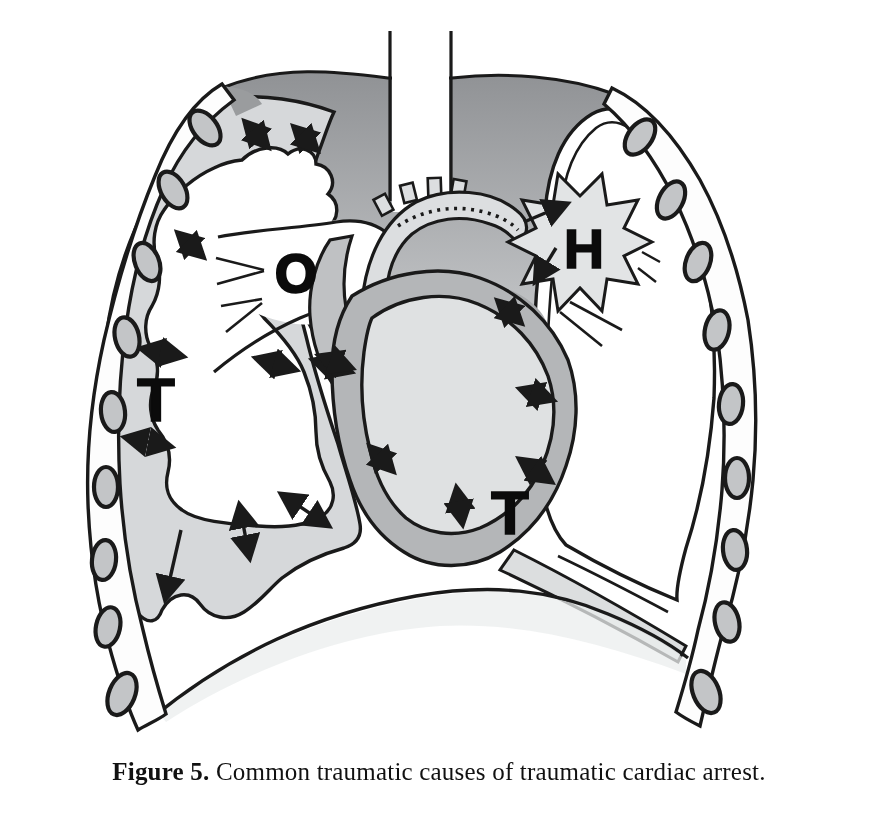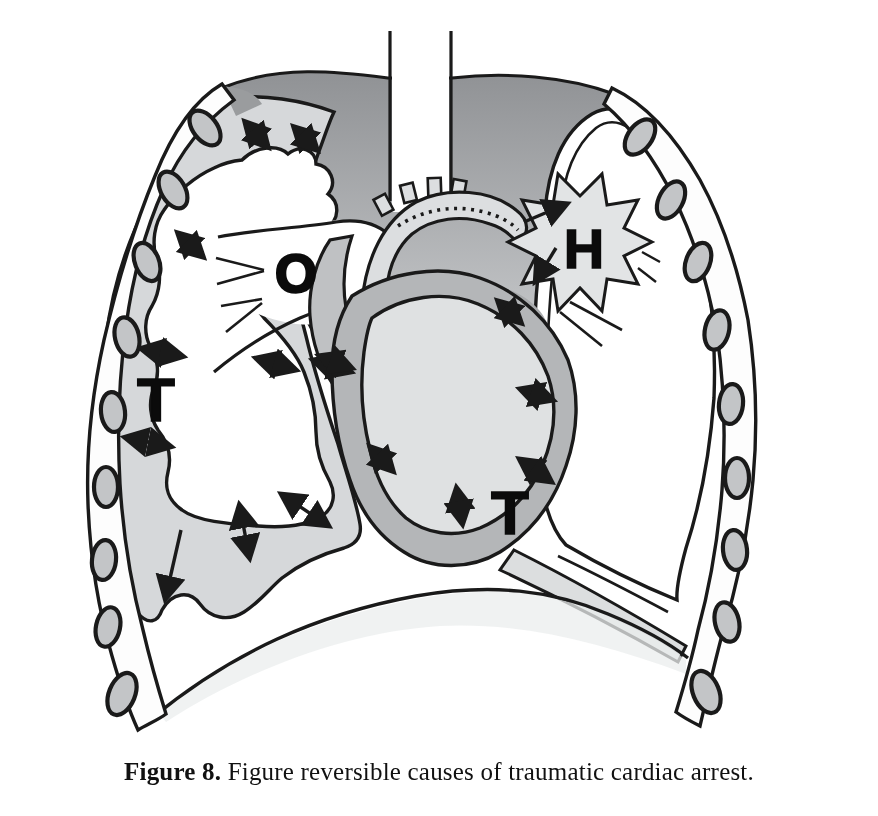--- a/index.html
+++ b/index.html
@@ -218,15 +218,15 @@
     </g>
 
     <text class="anno" x="296" y="292" font-size="54" text-anchor="middle" stroke="#0b0b0b" stroke-width="2.5">O</text>
     <text class="anno" x="584" y="268" font-size="56" text-anchor="middle" stroke="#0b0b0b" stroke-width="1.5">H</text>
     <text class="anno" x="156" y="421" font-size="62" text-anchor="middle" stroke="#0b0b0b" stroke-width="1.5">T</text>
     <text class="anno" x="510" y="534" font-size="62" text-anchor="middle" stroke="#0b0b0b" stroke-width="1.5">T</text>
   </svg>
   </div>
 
   <div class="caption">
-    <span class="cap-label">Figure 8.</span><span> Figure reversible causes of traumatic cardiac arrest.</span>
+    <span class="cap-label">Figure 5.</span><span> Common traumatic causes of traumatic cardiac arrest.</span>
   </div>
 </div>
 
 </body></html>

